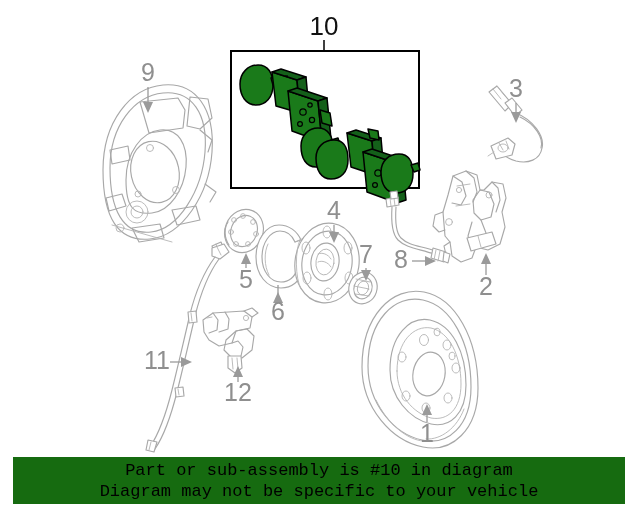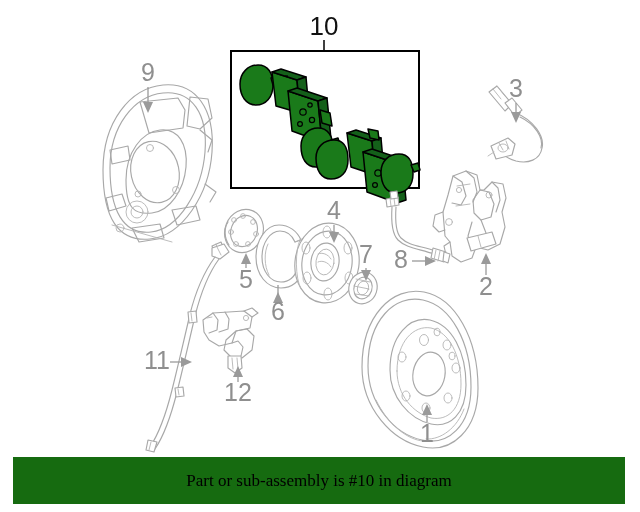--- a/index.html
+++ b/index.html
@@ -107,21 +107,21 @@
     height: 47px;
     background: #166b10;
     display: flex;
     flex-direction: column;
     align-items: center;
     justify-content: center;
     box-sizing: border-box;
   }
   #footer-banner .banner-line {
     color: #000000;
-    font-family: Liberation Serif, serif;
+    font-family: Liberation Mono, monospace;
     font-size: 17px;
     line-height: 21px;
     text-align: center;
     white-space: nowrap;
   }
 </style>
 </head>
 <body>
 
 <div id="diagram-root">
@@ -385,13 +385,14 @@
       <text class="num-label" x="238" y="394">12</text>
       <text class="num-label" x="427" y="435">1</text>
     </g>
 
   </svg>
 
 </div>
 
 <div id="footer-banner">
   <div class="banner-line">Part or sub-assembly is #10 in diagram</div>
+  <div class="banner-line">Diagram may not be specific to your vehicle</div>
 </div>
 
 </body></html>

